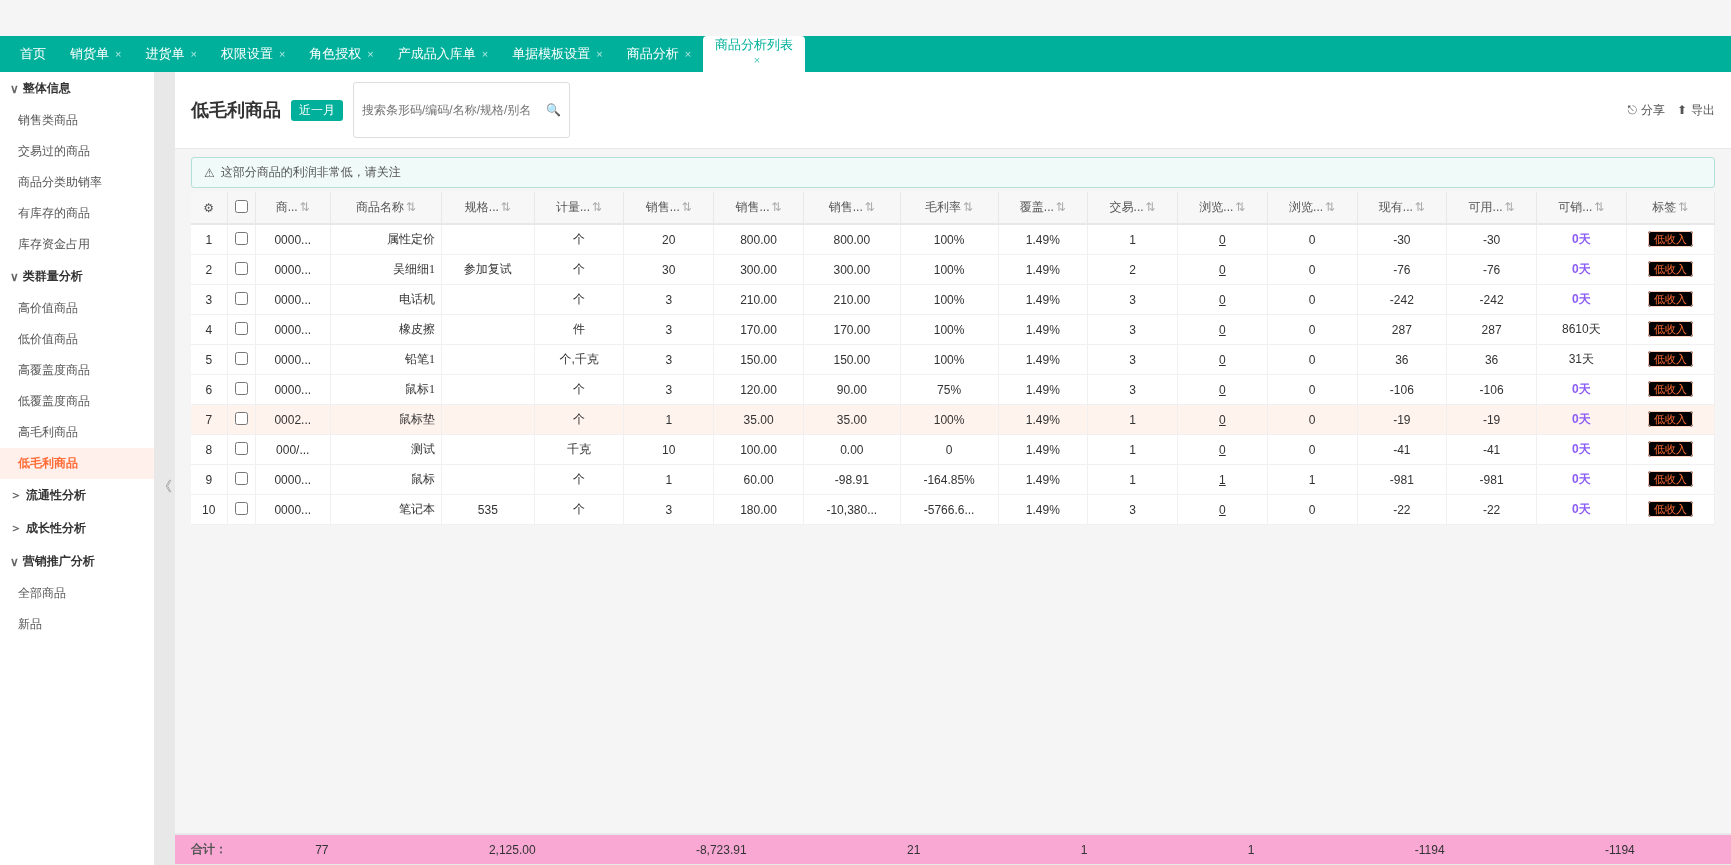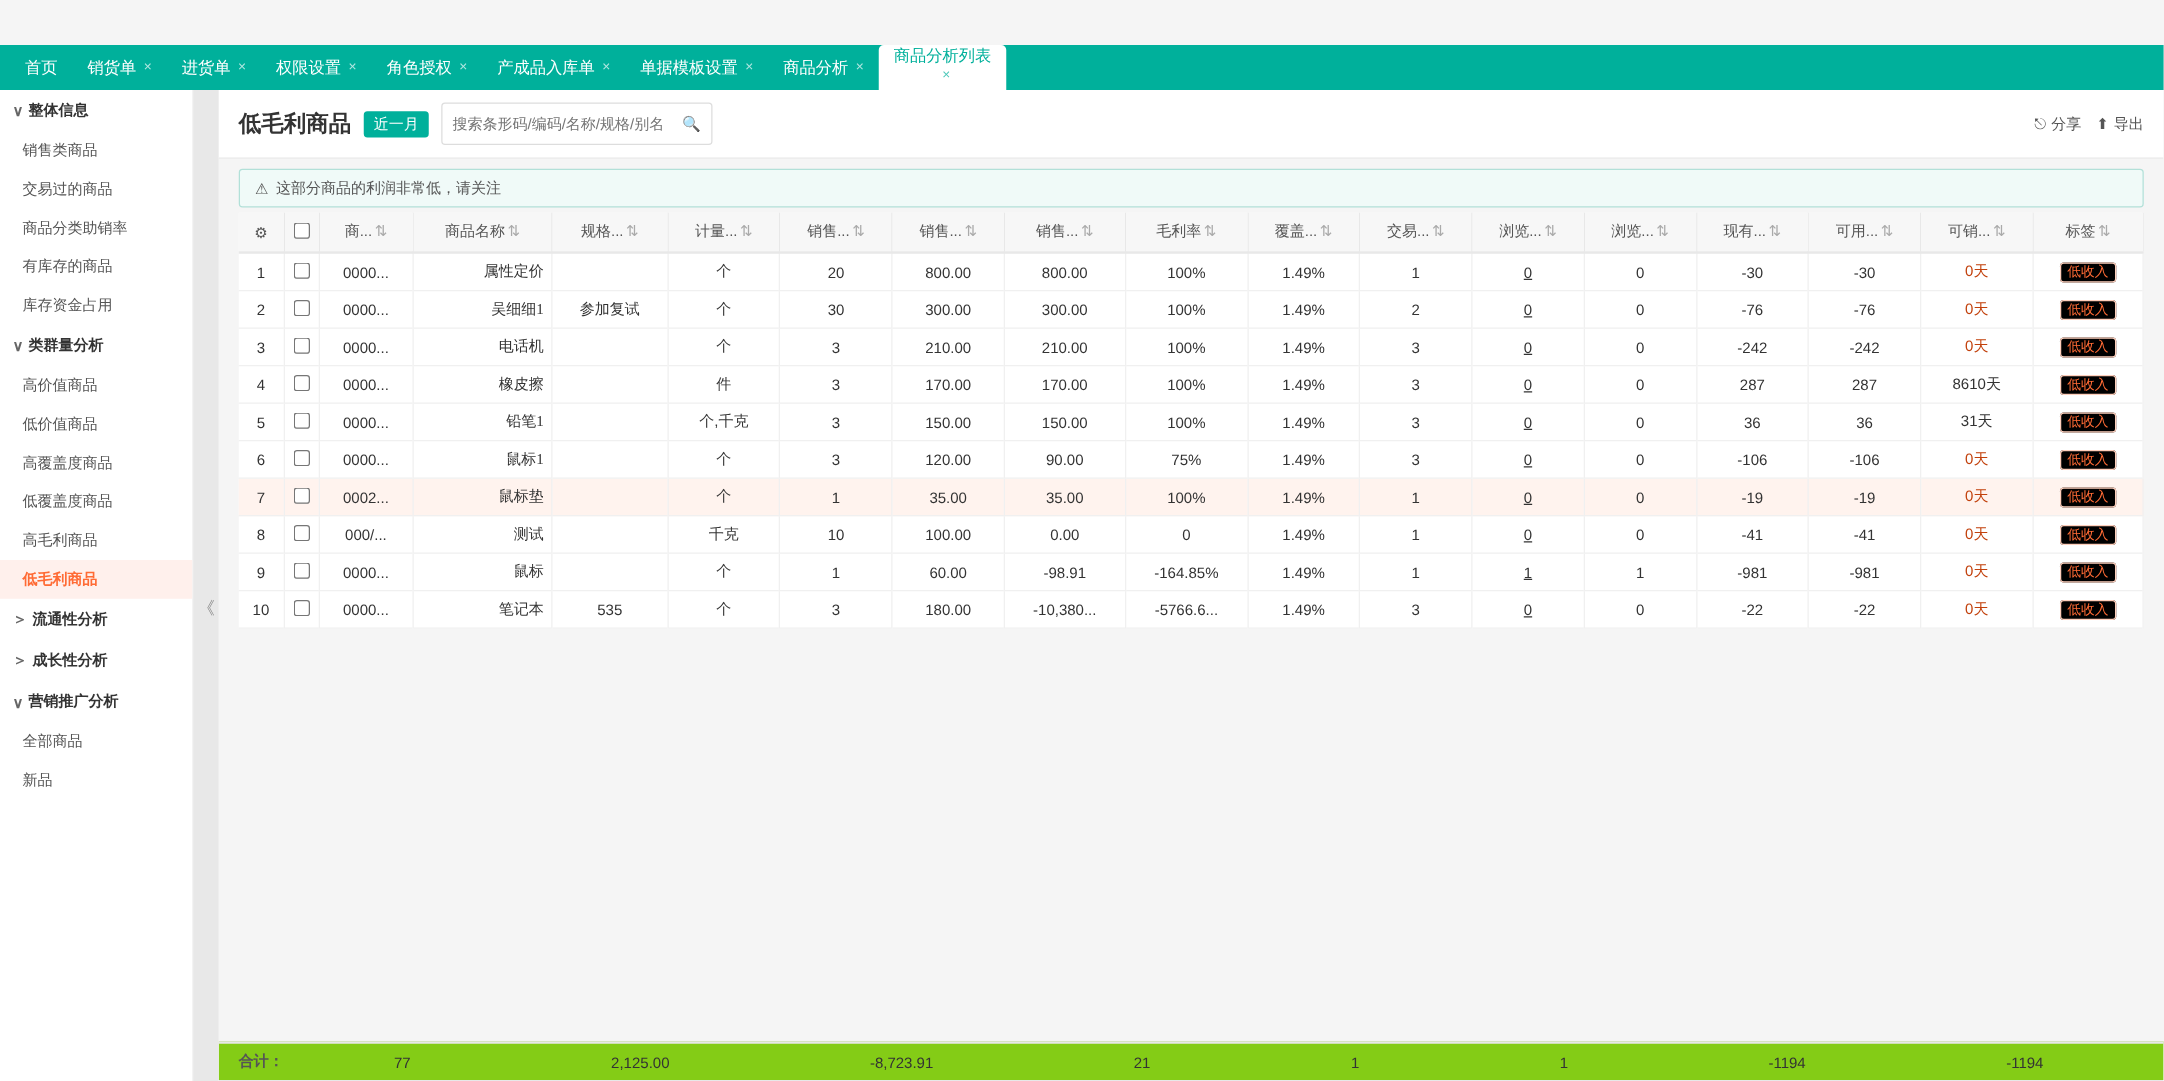--- a/index.html
+++ b/index.html
@@ -88,21 +88,21 @@
       background: #00b09b;
       color: #fff;
       padding: 2px 8px;
       border-radius: 3px;
       font-size: 12px;
       cursor: pointer;
     }
     .search-box {
       border: 1px solid #ddd;
       border-radius: 3px;
-      padding: 9px 8px;
+      padding: 20px 8px;
       display: flex;
       align-items: center;
       gap: 4px;
       background: #fff;
     }
     .search-box input {
       border: none;
       outline: none;
       font-size: 12px;
       width: 180px;
@@ -173,34 +173,34 @@
     }
     table tbody tr.highlighted { background: #fff3ee; }
     table tbody td {
       padding: 6px 6px;
       text-align: center;
       color: #333;
       border-right: 1px solid #f0f0f0;
       white-space: nowrap;
     }
     table tbody td.text-left { text-align: right; font-family: Liberation Serif, serif; }
-    table tbody td.red { color: #c2410c; }
+    table tbody td.red { color: #8b5cf6; font-weight: bold; }
     .tag-low-income {
       background: #000000;
       color: #ff6b35;
       border: 1px solid #ffcfbc;
       border-radius: 3px;
       padding: 1px 5px;
       font-size: 11px;
     }
     .underline-link { text-decoration: underline; cursor: pointer; }
 
     
     .table-footer {
-      background: #84cc16;
+      background: #f9a8d4;
       border-top: 2px solid #e8e8e8;
       padding: 6px 16px;
       display: flex;
       align-items: center;
       gap: 8px;
       font-size: 12px;
     }
     .footer-label { color: #555; font-weight: bold; }
 
     

